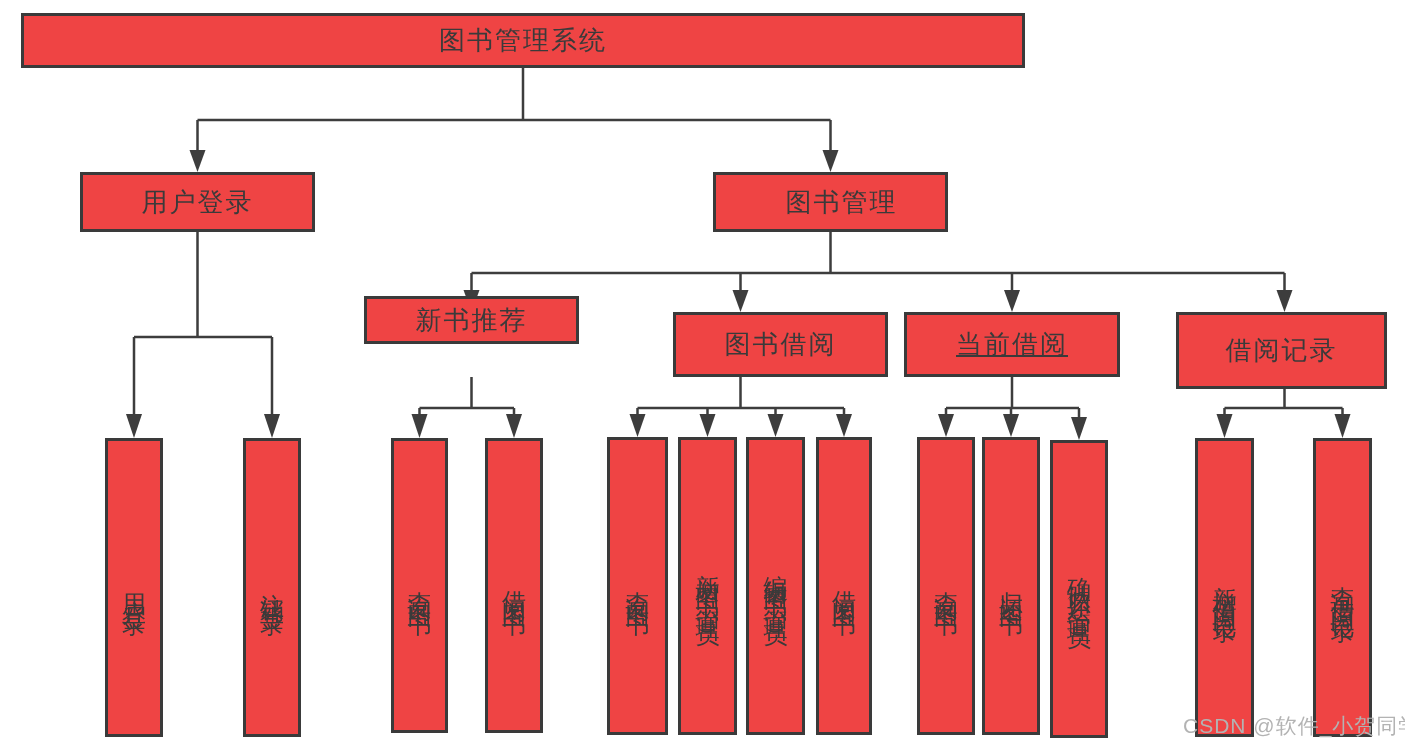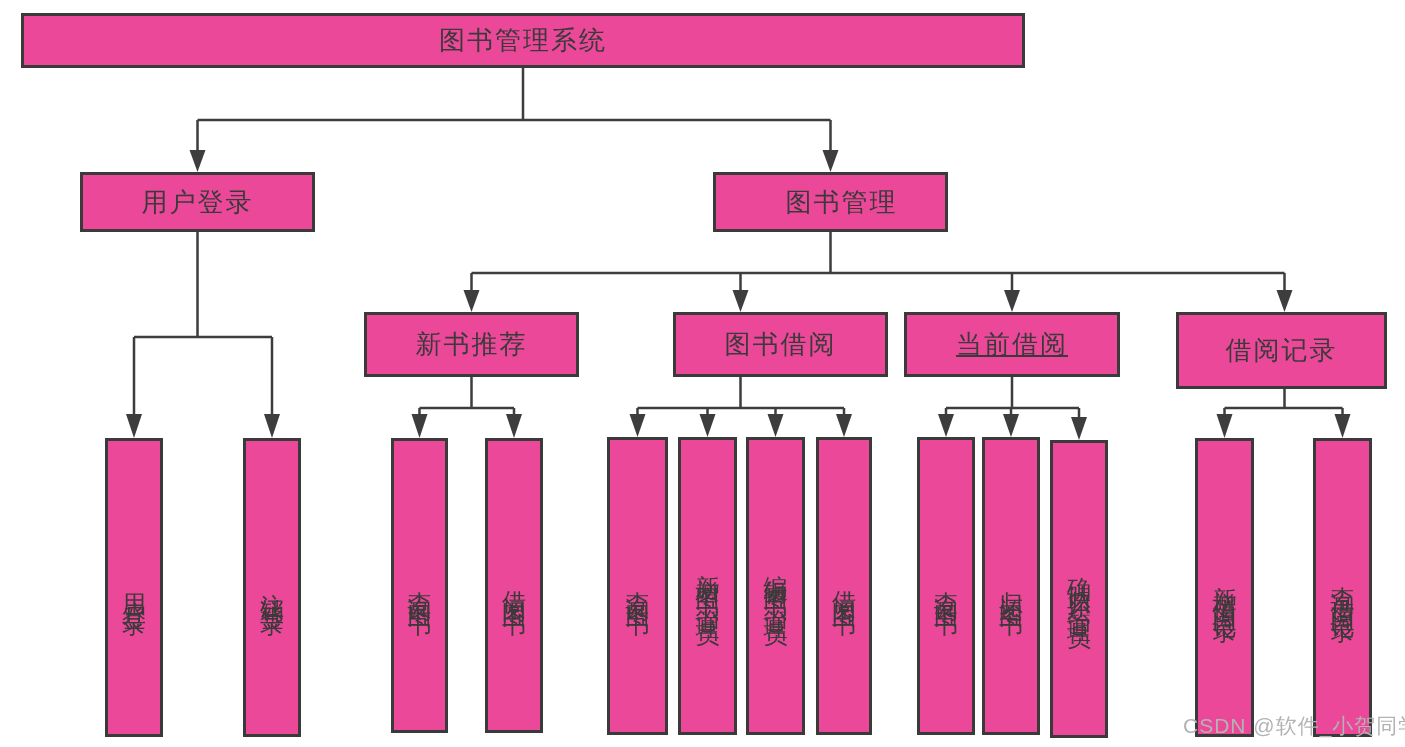--- a/index.html
+++ b/index.html
@@ -18,21 +18,21 @@
   }
   #connectors {
     position: absolute;
     left: 0;
     top: 0;
     z-index: 1;
   }
   .node {
     position: absolute;
     box-sizing: border-box;
-    background: #ec4899;
+    background: #ef4444;
     border: 3px solid #3a3a3a;
     display: flex;
     align-items: center;
     justify-content: center;
     z-index: 2;
   }
   .hbox {
     font-size: 26px;
     letter-spacing: 2px;
     white-space: nowrap;
@@ -104,21 +104,21 @@
     <span>图书管理系统</span>
   </div>
 
   <div class="node hbox" style="left:80px; top:172px; width:235px; height:60px;">
     <span>用户登录</span>
   </div>
   <div class="node hbox" style="left:713px; top:172px; width:235px; height:60px;padding-left:22px;">
     <span>图书管理</span>
   </div>
 
-  <div class="node hbox" style="left:364px; top:312px; width:215px; height:65px;">
+  <div class="node hbox" style="left:364px; top:296px; width:215px; height:48px;">
     <span>新书推荐</span>
   </div>
   <div class="node hbox" style="left:633px; top:312px; width:215px; height:65px;margin-left:40px;">
     <span>图书借阅</span>
   </div>
   <div class="node hbox" style="left:904px; top:312px; width:216px; height:65px;text-decoration:underline;">
     <span>当前借阅</span>
   </div>
   <div class="node hbox" style="left:1176px; top:312px; width:211px; height:77px;">
     <span>借阅记录</span>

